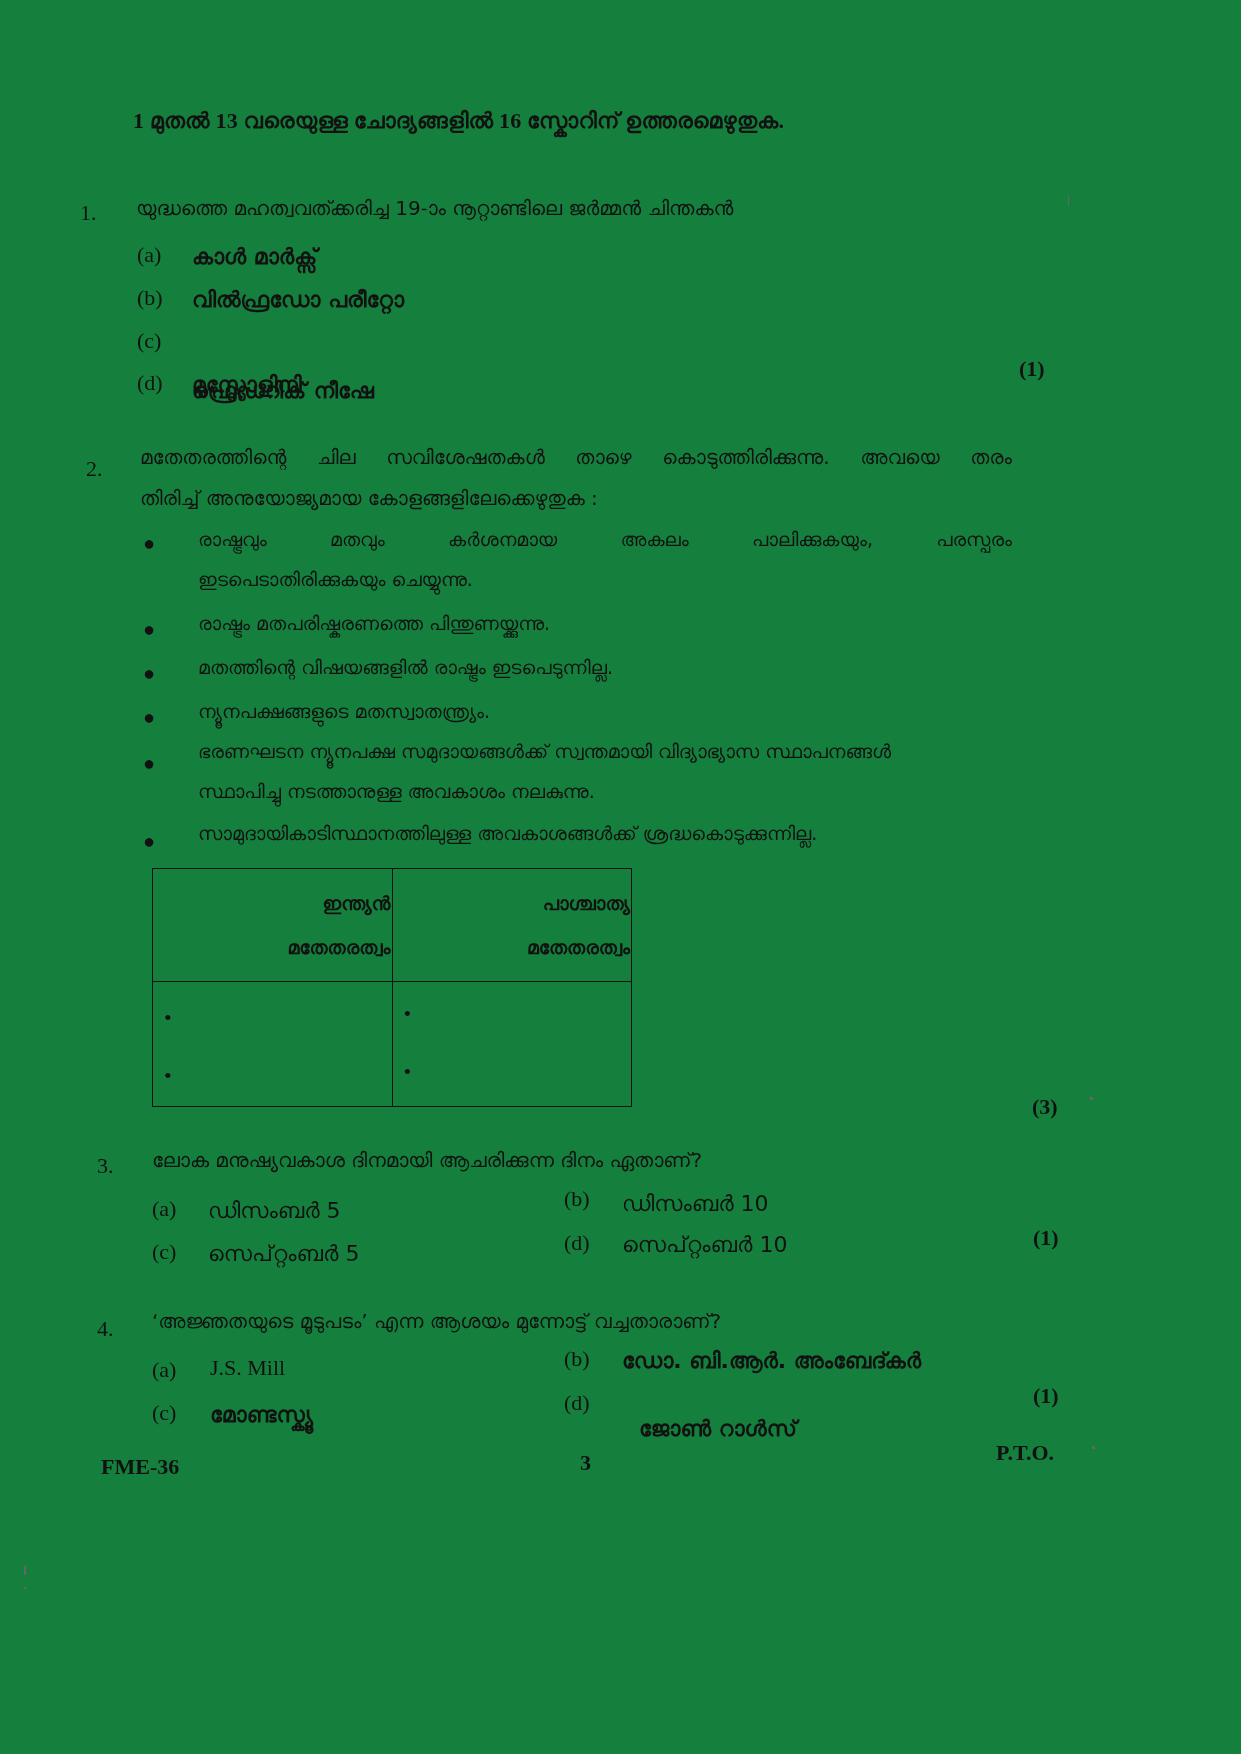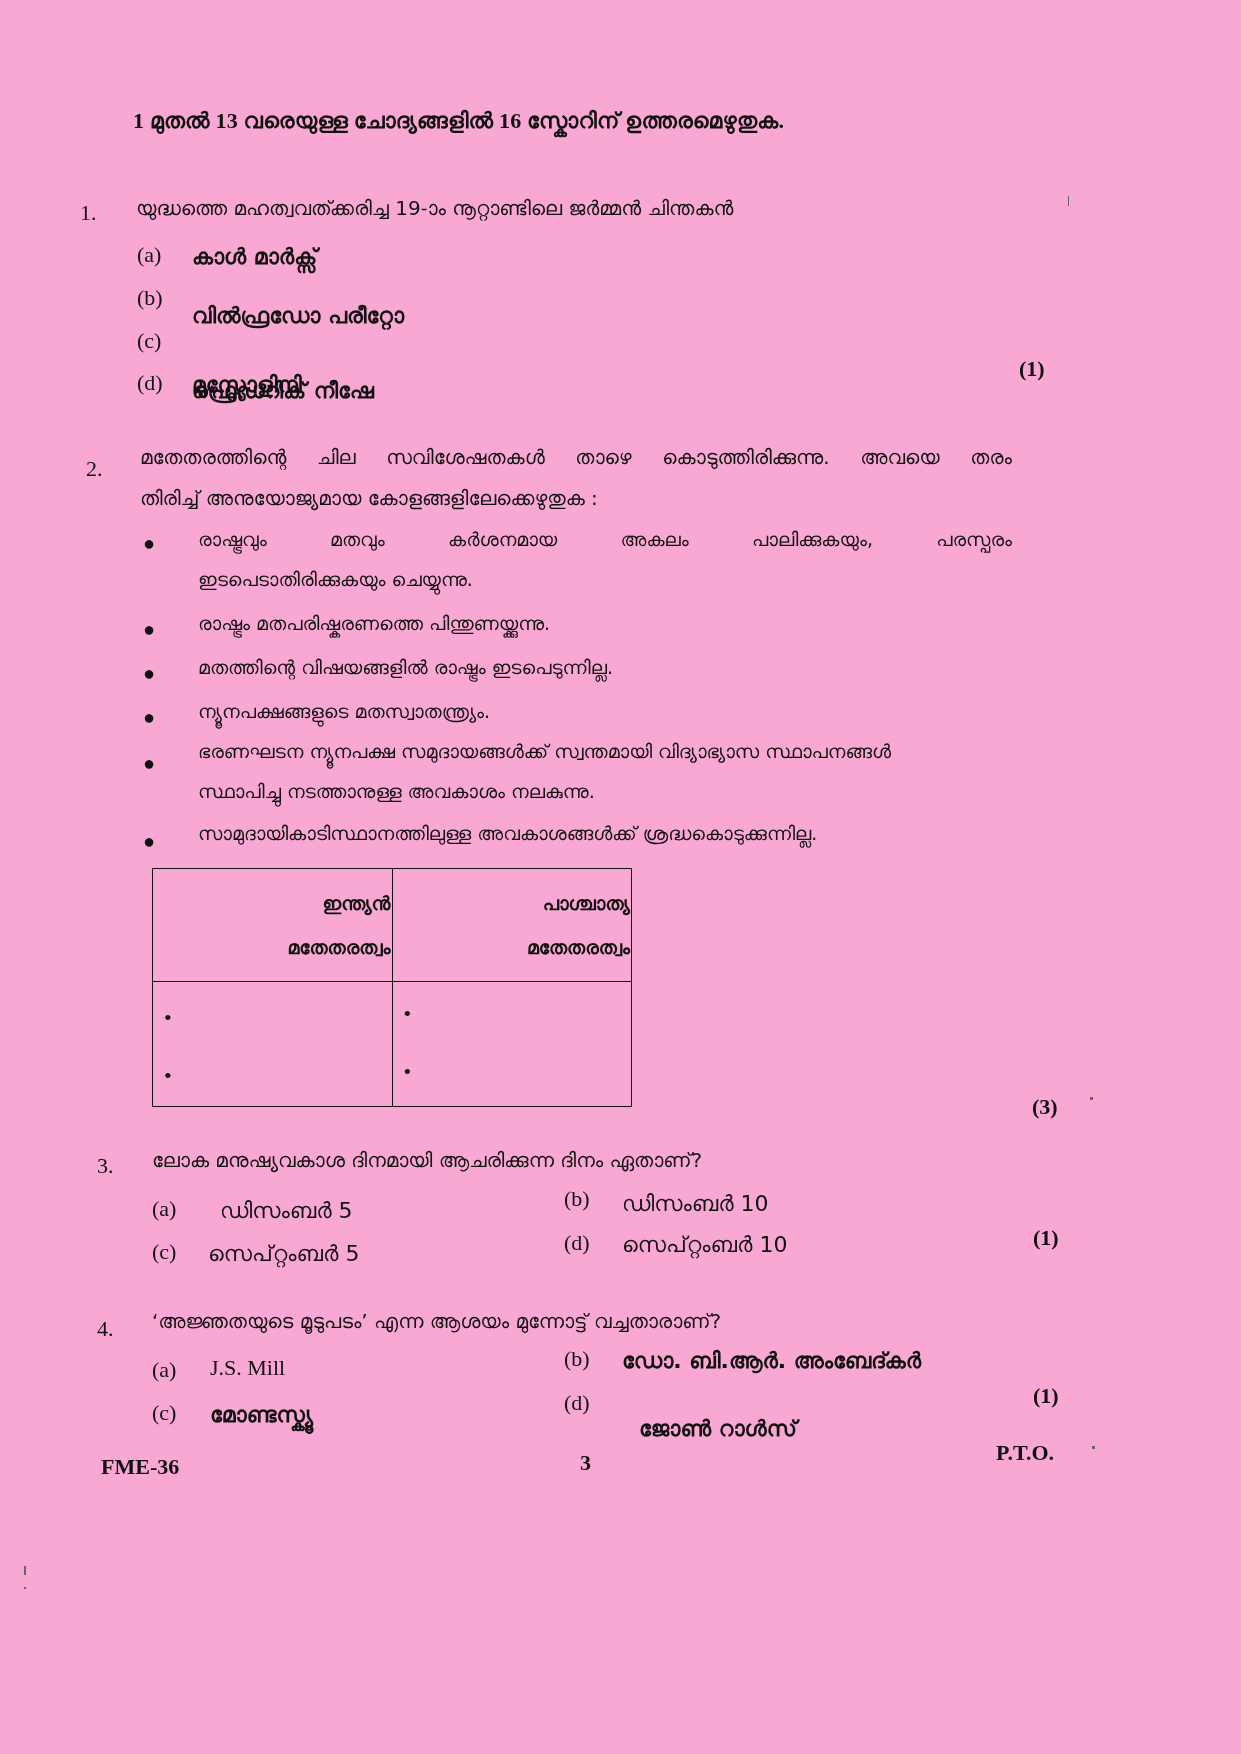--- a/index.html
+++ b/index.html
@@ -1,20 +1,20 @@
 <!DOCTYPE html>
 <html><head>
 <meta charset="utf-8">
 <style>
   html, body { margin:0; padding:0; background:#ffffff; }
   body {
     width:1241px; height:1754px; position:relative; overflow:hidden;
     font-family:"Liberation Serif", "DejaVu Serif", serif; color:#111;
   }
-  .page { position:absolute; left:0; top:0; width:1241px; height:1754px; background:#f9a8d4; }
+  .page { position:absolute; left:0; top:0; width:1241px; height:1754px; background:#15803d; }
   .abs { position:absolute; }
   .instr { left:133px; top:108px; font-size:22px; font-weight:bold; letter-spacing:0.2px; }
   .qnum { font-size:22px; }
   .qtext { font-size:20px; font-family:"DejaVu Sans","Liberation Sans",sans-serif; }
   .opt-letter { font-size:22px; }
   .opt-text { font-size:22px; font-family:"DejaVu Sans","Liberation Sans",sans-serif; font-weight:bold; }
   .opt-text.en { font-family:"Liberation Serif",serif; font-weight:normal; font-size:22px; }
   .marks { font-size:22px; font-weight:bold; }
   .bullet { font-size:20px; }
   .bullet-text { font-size:19px; font-family:"DejaVu Sans","Liberation Sans",sans-serif; }
@@ -42,21 +42,21 @@
   <div class="abs instr">1 മുതൽ 13 വരെയുള്ള ചോദ്യങ്ങളിൽ 16 സ്കോറിന് ഉത്തരമെഴുതുക.</div>
 
   <div>
     <div class="abs qnum" style="left:80px;top:200px;">1.</div>
     <div class="abs qtext" style="left:136px;top:196px;">യുദ്ധത്തെ മഹത്വവത്ക്കരിച്ച 19-ാം നൂറ്റാണ്ടിലെ ജർമ്മൻ ചിന്തകൻ</div>
 
     <div class="abs opt-letter" style="left:137px;top:242px;">(a)</div>
     <div class="abs opt-text" style="left:192px;top:244px;">കാൾ മാർക്സ്</div>
 
     <div class="abs opt-letter" style="left:137px;top:285px;">(b)</div>
-    <div class="abs opt-text" style="left:192px;top:303px;">വിൽഫ്രഡോ പരീറ്റോ</div>
+    <div class="abs opt-text" style="left:192px;top:287px;">വിൽഫ്രഡോ പരീറ്റോ</div>
 
     <div class="abs opt-letter" style="left:137px;top:328px;">(c)</div>
     <div class="abs opt-text" style="left:192px;top:346px;margin-top:32px;">ഫ്രെഡറിക് നീഷേ</div>
 
     <div class="abs opt-letter" style="left:137px;top:370px;">(d)</div>
     <div class="abs opt-text" style="left:192px;top:372px;">മുസ്സോളിനി</div>
 
     <div class="abs marks" style="left:1019px;top:356px;">(1)</div>
   </div>
 
@@ -111,21 +111,21 @@
       </table>
 
     <div class="abs marks" style="left:1032px;top:1094px;">(3)</div>
   </div>
 
   <div>
     <div class="abs qnum" style="left:97px;top:1153px;">3.</div>
     <div class="abs qtext" style="left:152px;top:1148px;">ലോക മനുഷ്യവകാശ ദിനമായി ആചരിക്കുന്ന ദിനം ഏതാണ്?</div>
 
     <div class="abs opt-letter" style="left:152px;top:1196px;">(a)</div>
-    <div class="abs opt-text" style="left:220px;top:1198px;font-weight:normal;">ഡിസംബർ 5</div>
+    <div class="abs opt-text" style="left:208px;top:1198px;font-weight:normal;">ഡിസംബർ 5</div>
 
     <div class="abs opt-letter" style="left:564px;top:1186px;">(b)</div>
     <div class="abs opt-text" style="left:622px;top:1191px;font-weight:normal;">ഡിസംബർ 10</div>
 
     <div class="abs opt-letter" style="left:152px;top:1239px;">(c)</div>
     <div class="abs opt-text" style="left:208px;top:1241px;font-weight:normal;">സെപ്റ്റംബർ  5</div>
 
     <div class="abs opt-letter" style="left:564px;top:1230px;">(d)</div>
     <div class="abs opt-text" style="left:622px;top:1232px;font-weight:normal;">സെപ്റ്റംബർ 10</div>
 

